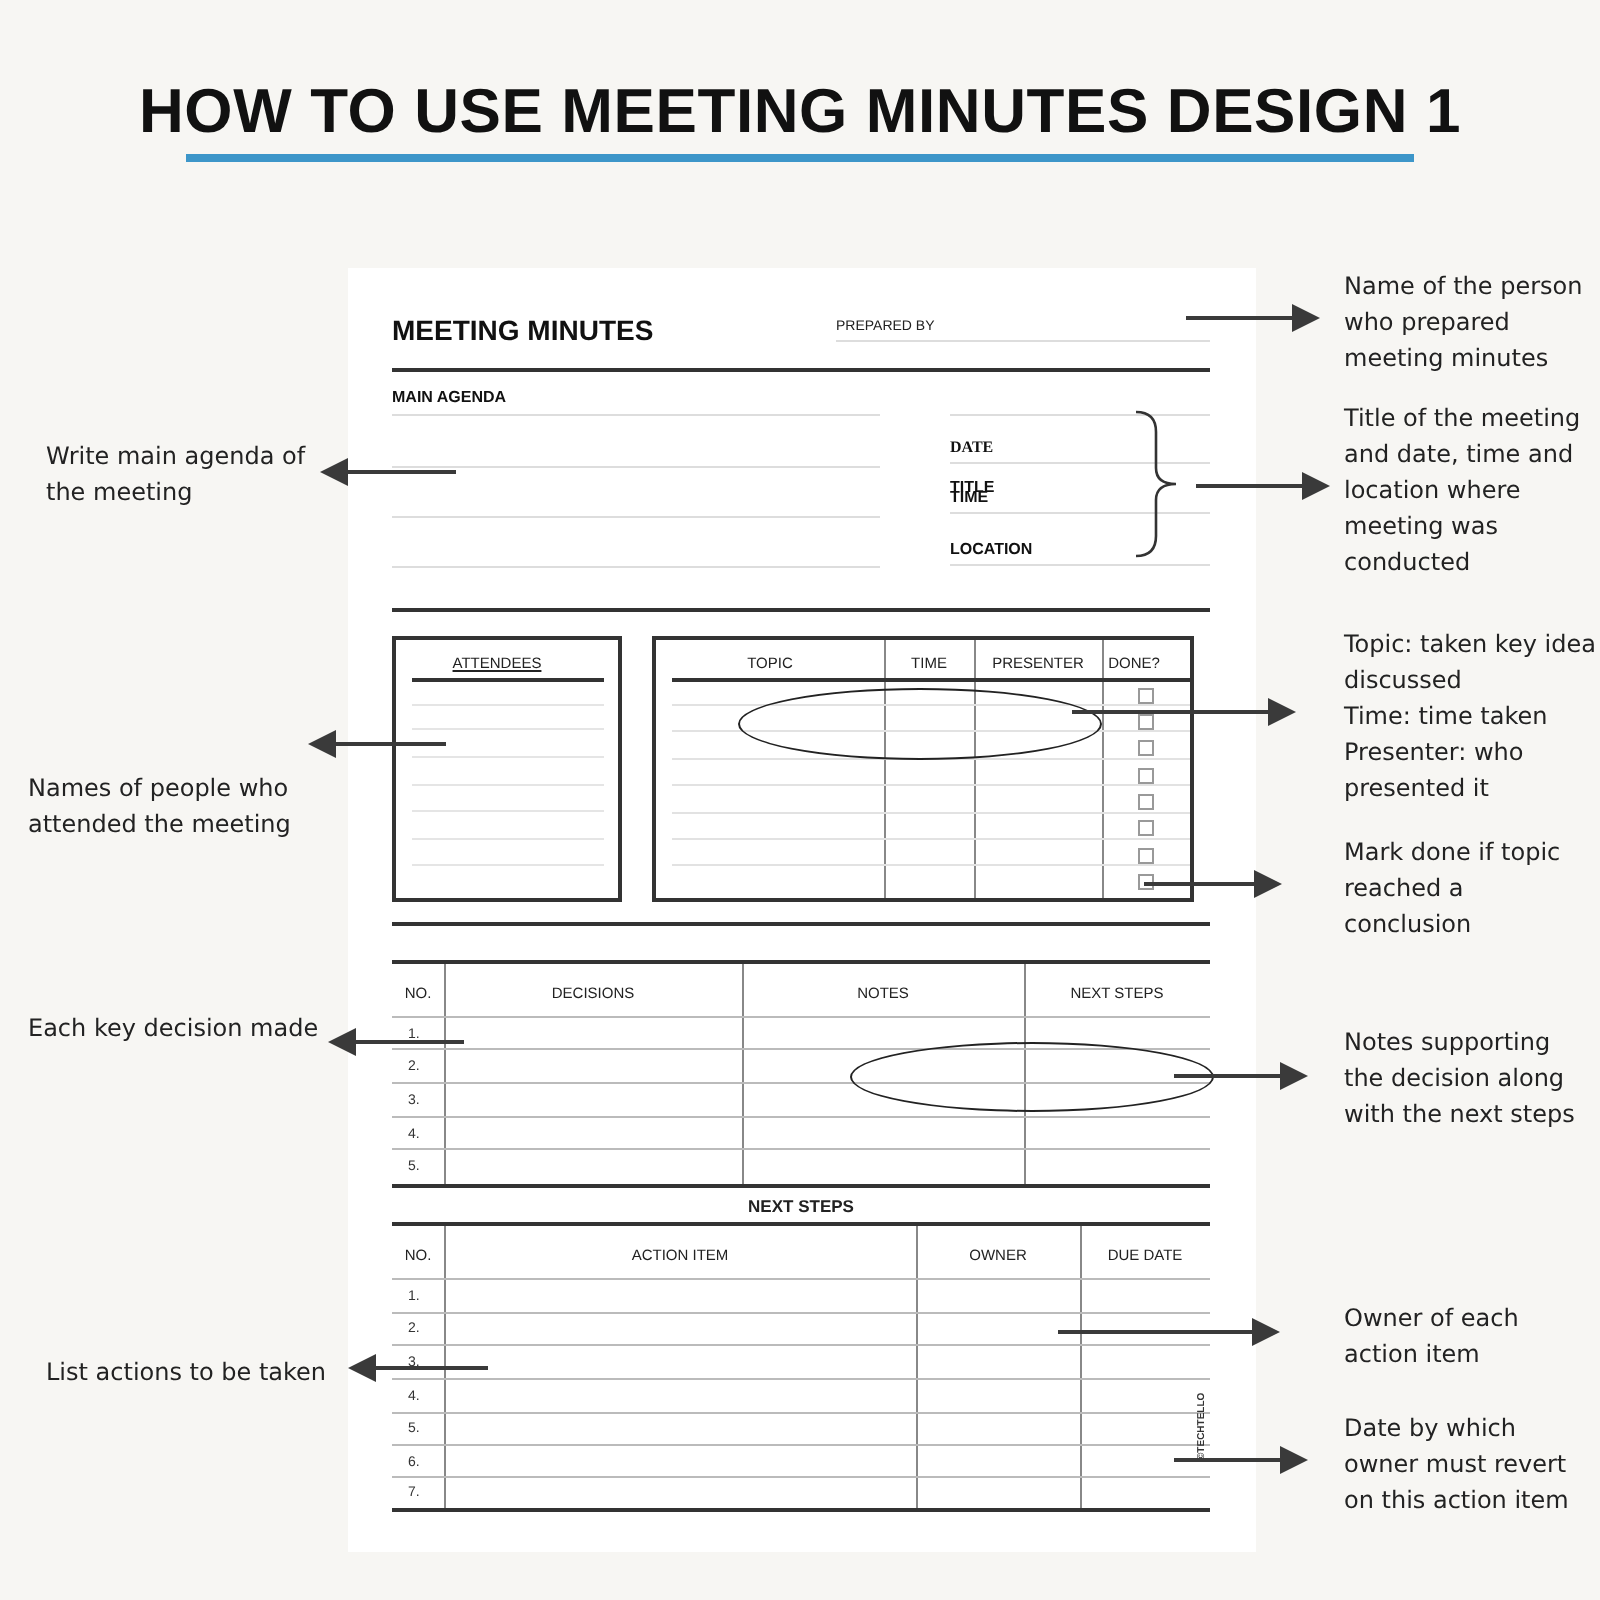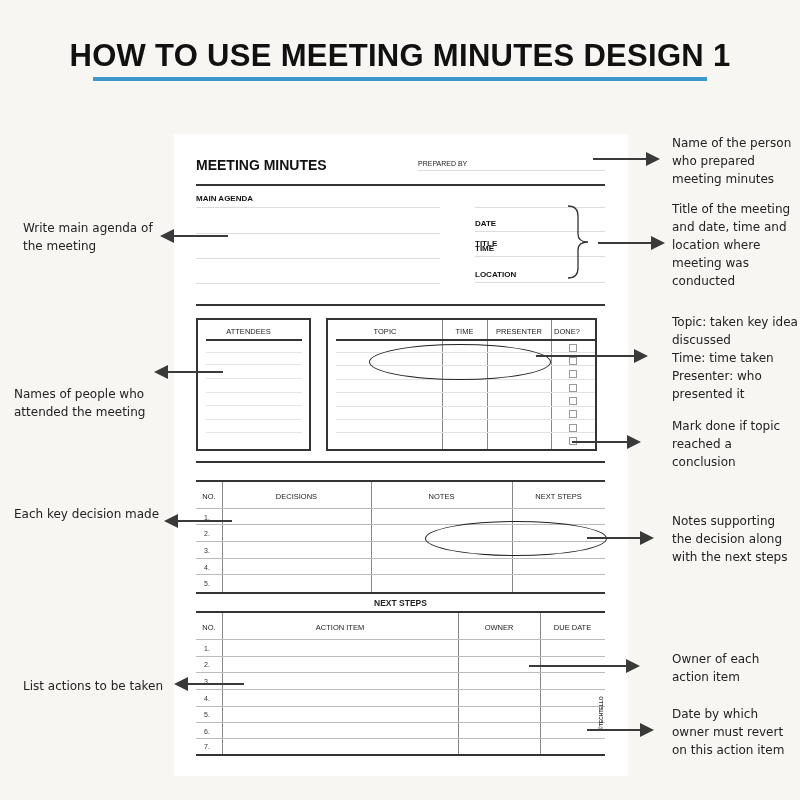--- a/index.html
+++ b/index.html
@@ -37,35 +37,35 @@
   <div class="hd" style="left:22px;top:50px;width:409px;"></div>
 
   <div class="abs lblb" style="left:22px;top:60px;font-size:8px;">MAIN AGENDA</div>
   <div class="hl" style="left:22px;top:73px;width:244px;"></div>
   <div class="hl" style="left:22px;top:99px;width:244px;"></div>
   <div class="hl" style="left:22px;top:124px;width:244px;"></div>
   <div class="hl" style="left:22px;top:149px;width:244px;"></div>
 
   <div class="abs lblb" style="left:301px;top:61px;font-size:8px;margin-top:44px;">TITLE</div>
   <div class="hl" style="left:301px;top:73px;width:130px;"></div>
-  <div class="abs lblb" style="left:301px;top:85px;font-size:8px;">DATE</div>
+  <div class="abs lblb" style="left:301px;top:85px;font-size:8px;font-family:Liberation Serif, serif;">DATE</div>
   <div class="hl" style="left:301px;top:97px;width:130px;"></div>
   <div class="abs lblb" style="left:301px;top:110px;font-size:8px;">TIME</div>
   <div class="hl" style="left:301px;top:122px;width:130px;"></div>
   <div class="abs lblb" style="left:301px;top:136px;font-size:8px;">LOCATION</div>
   <div class="hl" style="left:301px;top:148px;width:130px;"></div>
 
   <svg class="abs" style="left:392px;top:70px;" width="28" height="76">
     <path d="M2 2 Q12 2 12 12 L12 30 Q12 38 22 38 Q12 38 12 46 L12 64 Q12 74 2 74" fill="none" stroke="#333" stroke-width="1.3"></path>
   </svg>
 
   <div class="hd" style="left:22px;top:170px;width:409px;height:1.5px;"></div>
 
   <div class="box" style="left:22px;top:184px;width:111px;height:129px;">
-    <div class="ctr" style="left:0;width:101px;top:7px;">ATTENDEES</div>
+    <div class="ctr" style="left:0;width:101px;top:7px;text-decoration:underline;">ATTENDEES</div>
     <div class="hd" style="left:8px;top:19px;width:96px;height:1.5px;"></div>
     <div class="hl" style="left:8px;top:32px;width:96px;background:#e5e5e5;"></div>
     <div class="hl" style="left:8px;top:44px;width:96px;background:#e5e5e5;"></div>
     <div class="hl" style="left:8px;top:58px;width:96px;background:#e5e5e5;"></div>
     <div class="hl" style="left:8px;top:72px;width:96px;background:#e5e5e5;"></div>
     <div class="hl" style="left:8px;top:85px;width:96px;background:#e5e5e5;"></div>
     <div class="hl" style="left:8px;top:99px;width:96px;background:#e5e5e5;"></div>
     <div class="hl" style="left:8px;top:112px;width:96px;background:#e5e5e5;"></div>
   </div>
 

